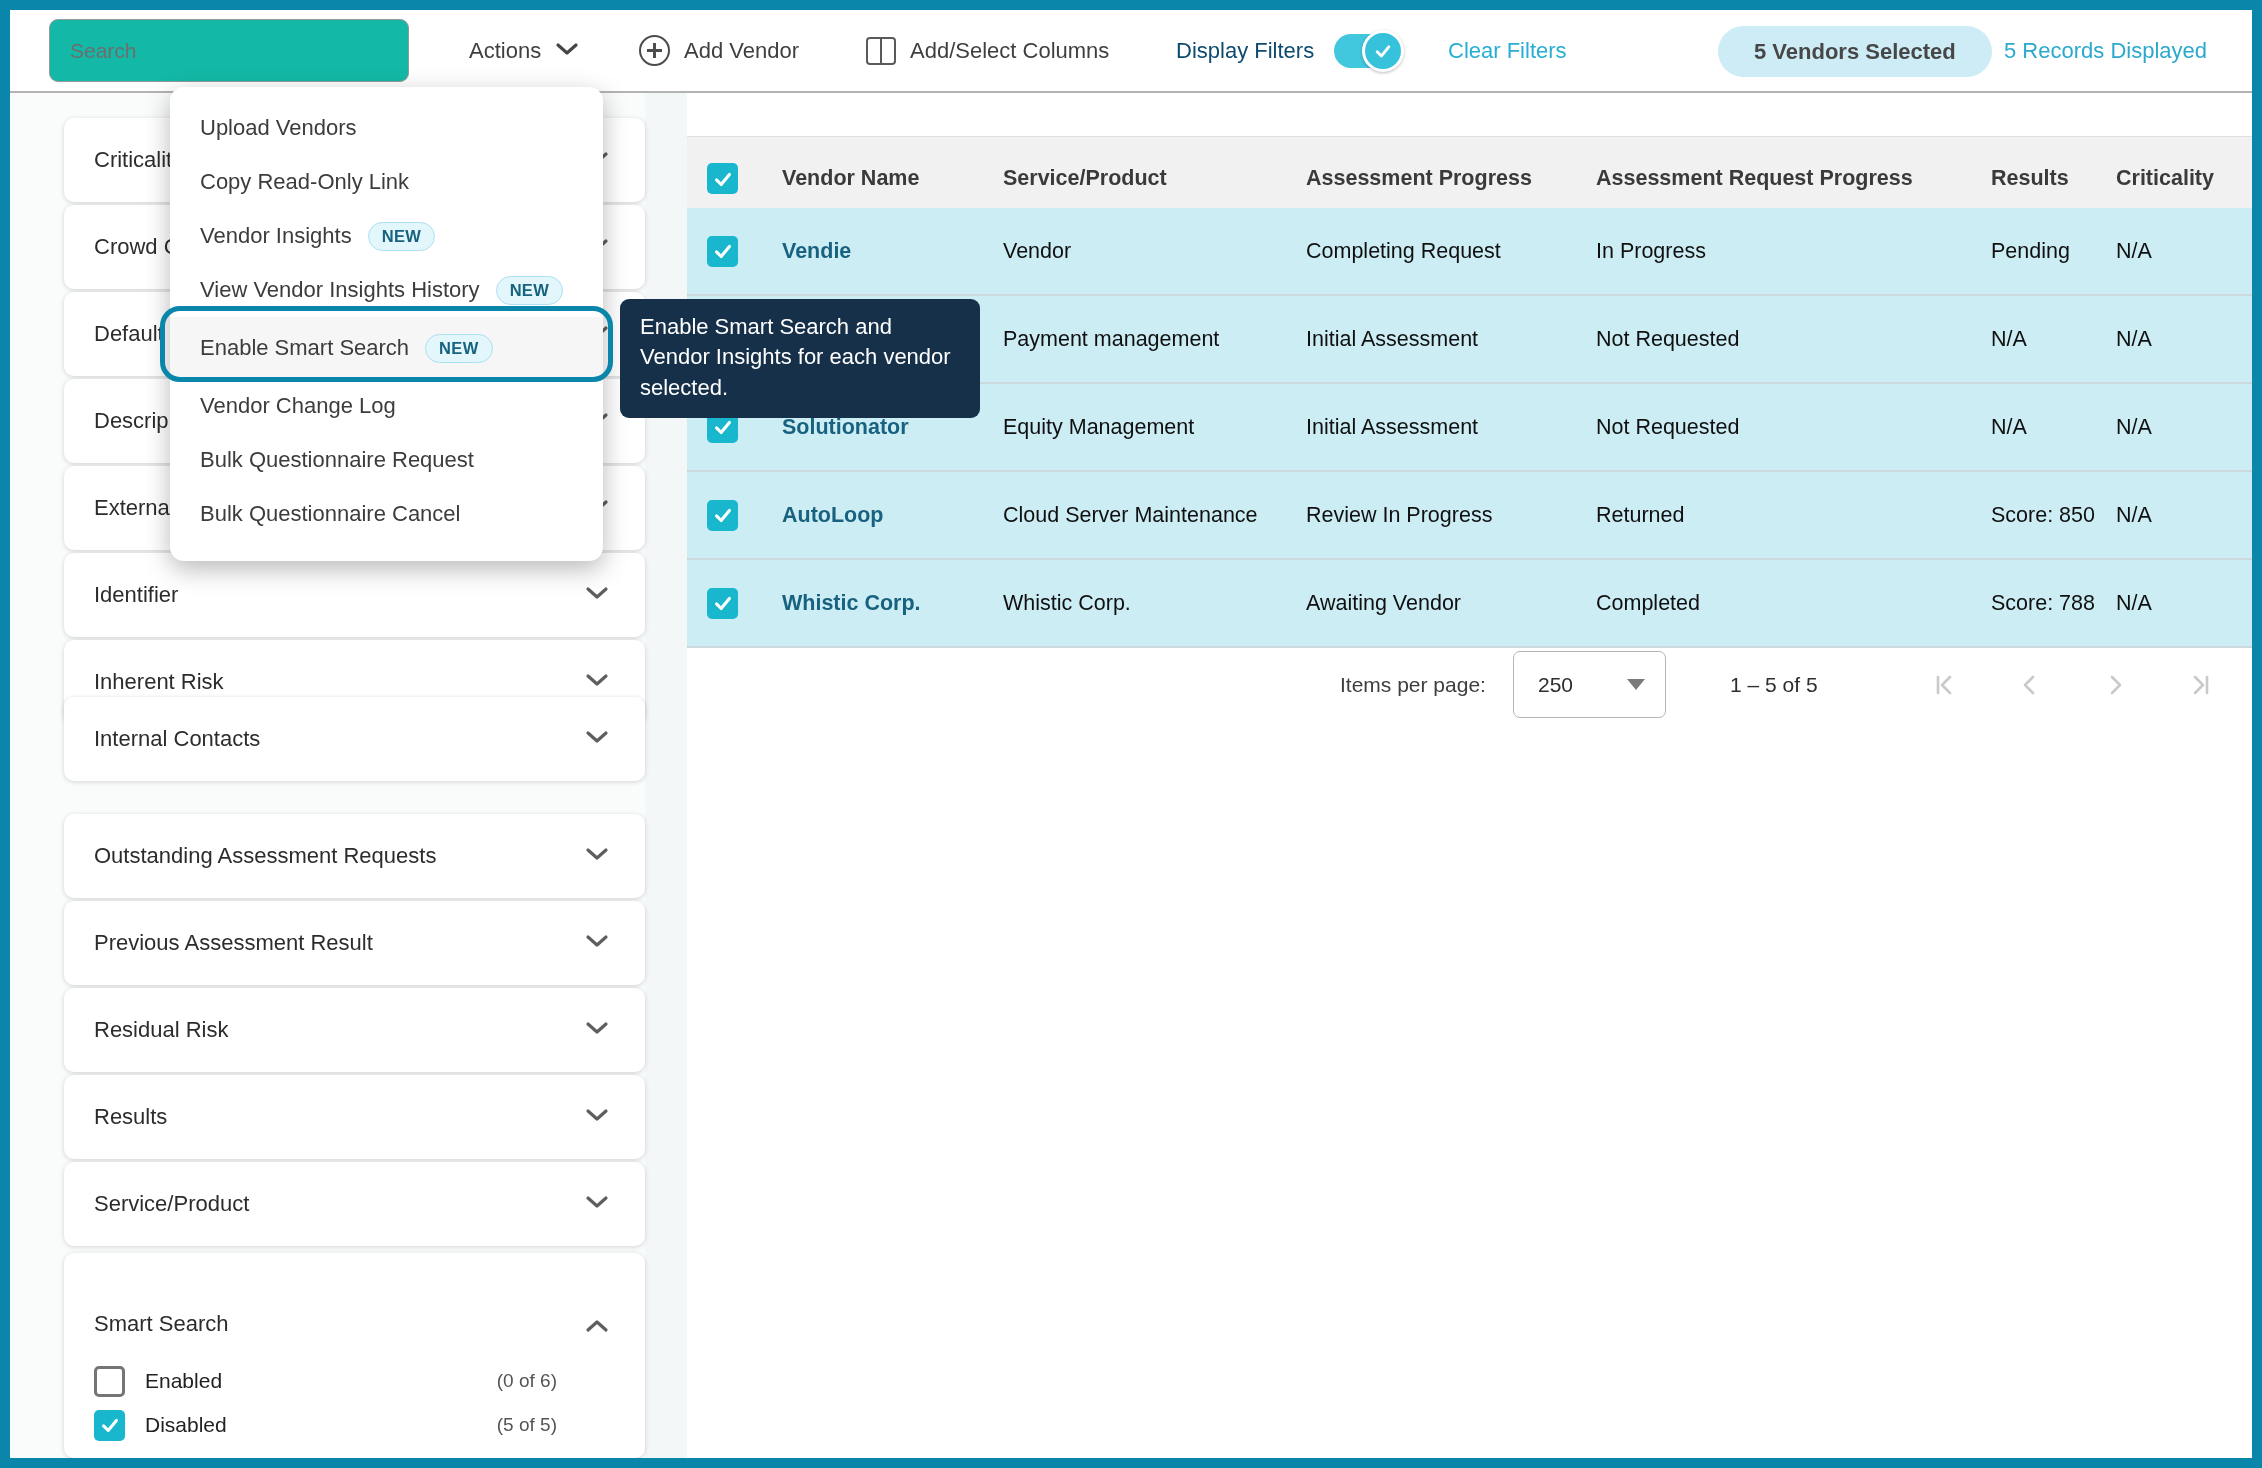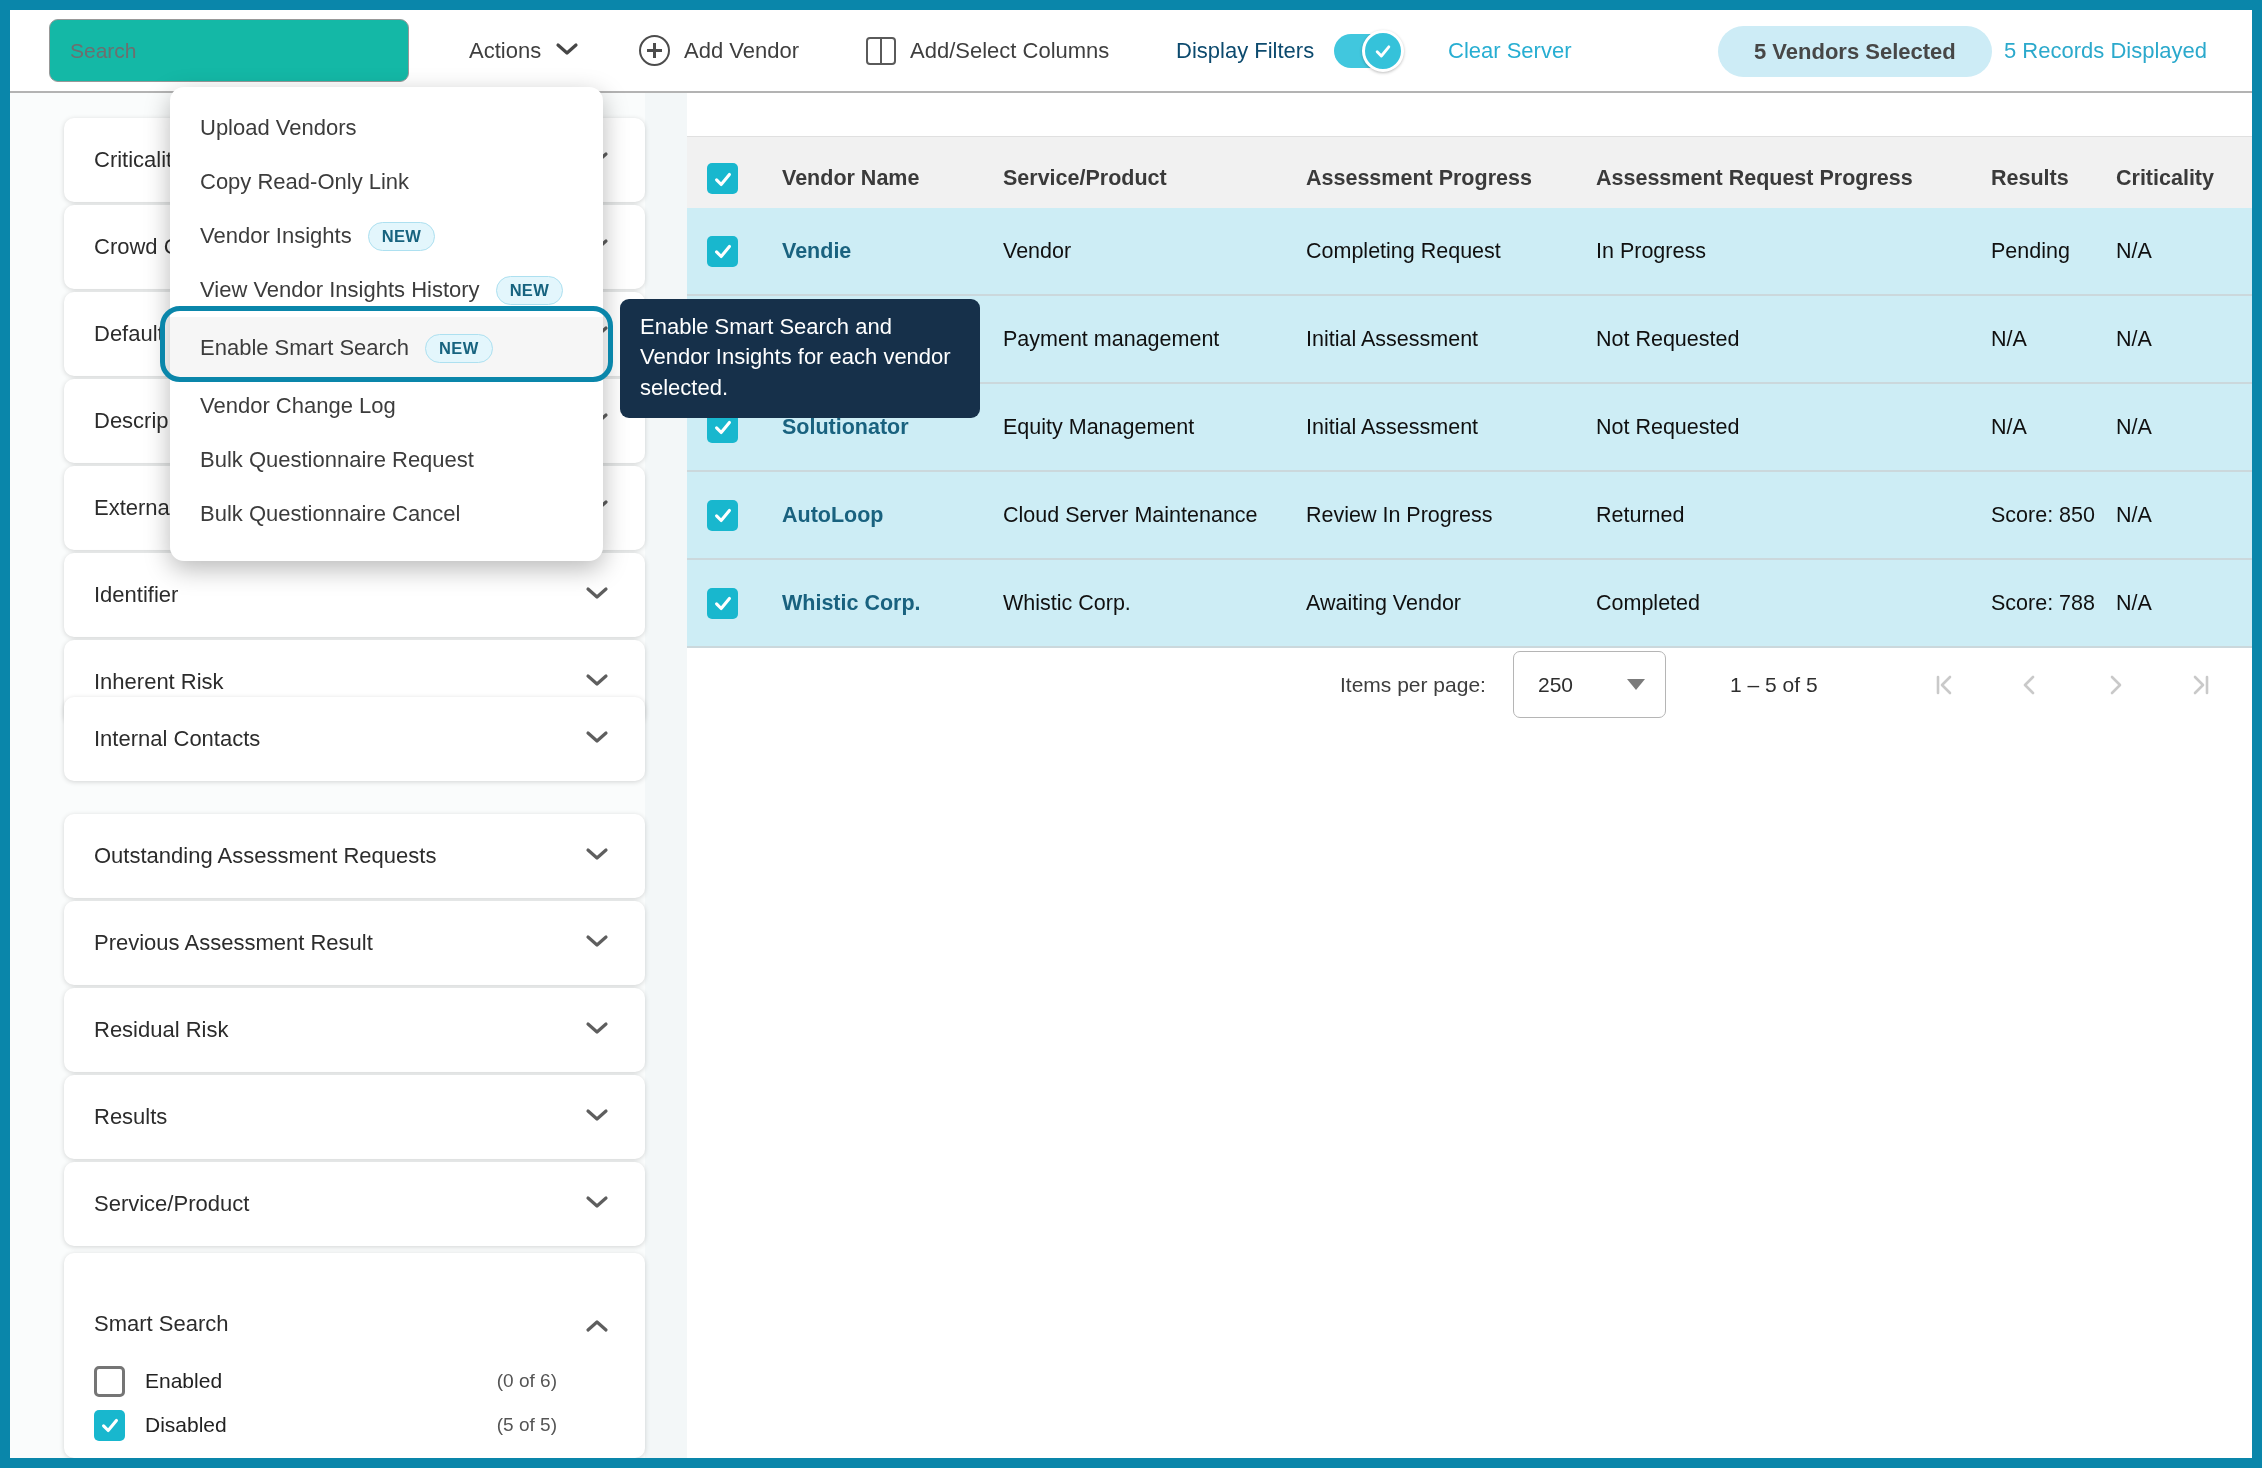--- a/index.html
+++ b/index.html
@@ -134,21 +134,21 @@
       <span class="toggle">
         <span class="toggle-knob">
           <svg width="20" height="20" viewBox="0 0 24 24">
               <polyline points="5,13 10,18 19,7" fill="none" stroke="#ffffff" stroke-width="3.4" stroke-linecap="round" stroke-linejoin="round"></polyline>
             </svg>
         </span>
       </span>
     </div>
 
     <div class="tb-group" style="left:1438px;">
-      <span class="link-teal">Clear Server</span>
+      <span class="link-teal">Clear Filters</span>
     </div>
 
     <div class="pill-badge">
       <span>5 Vendors Selected</span>
     </div>
     <div class="records-text">5 Records Displayed</div>
   </div>
 
   <div class="sidebar">
     <div class="sidebar-gap"></div>

